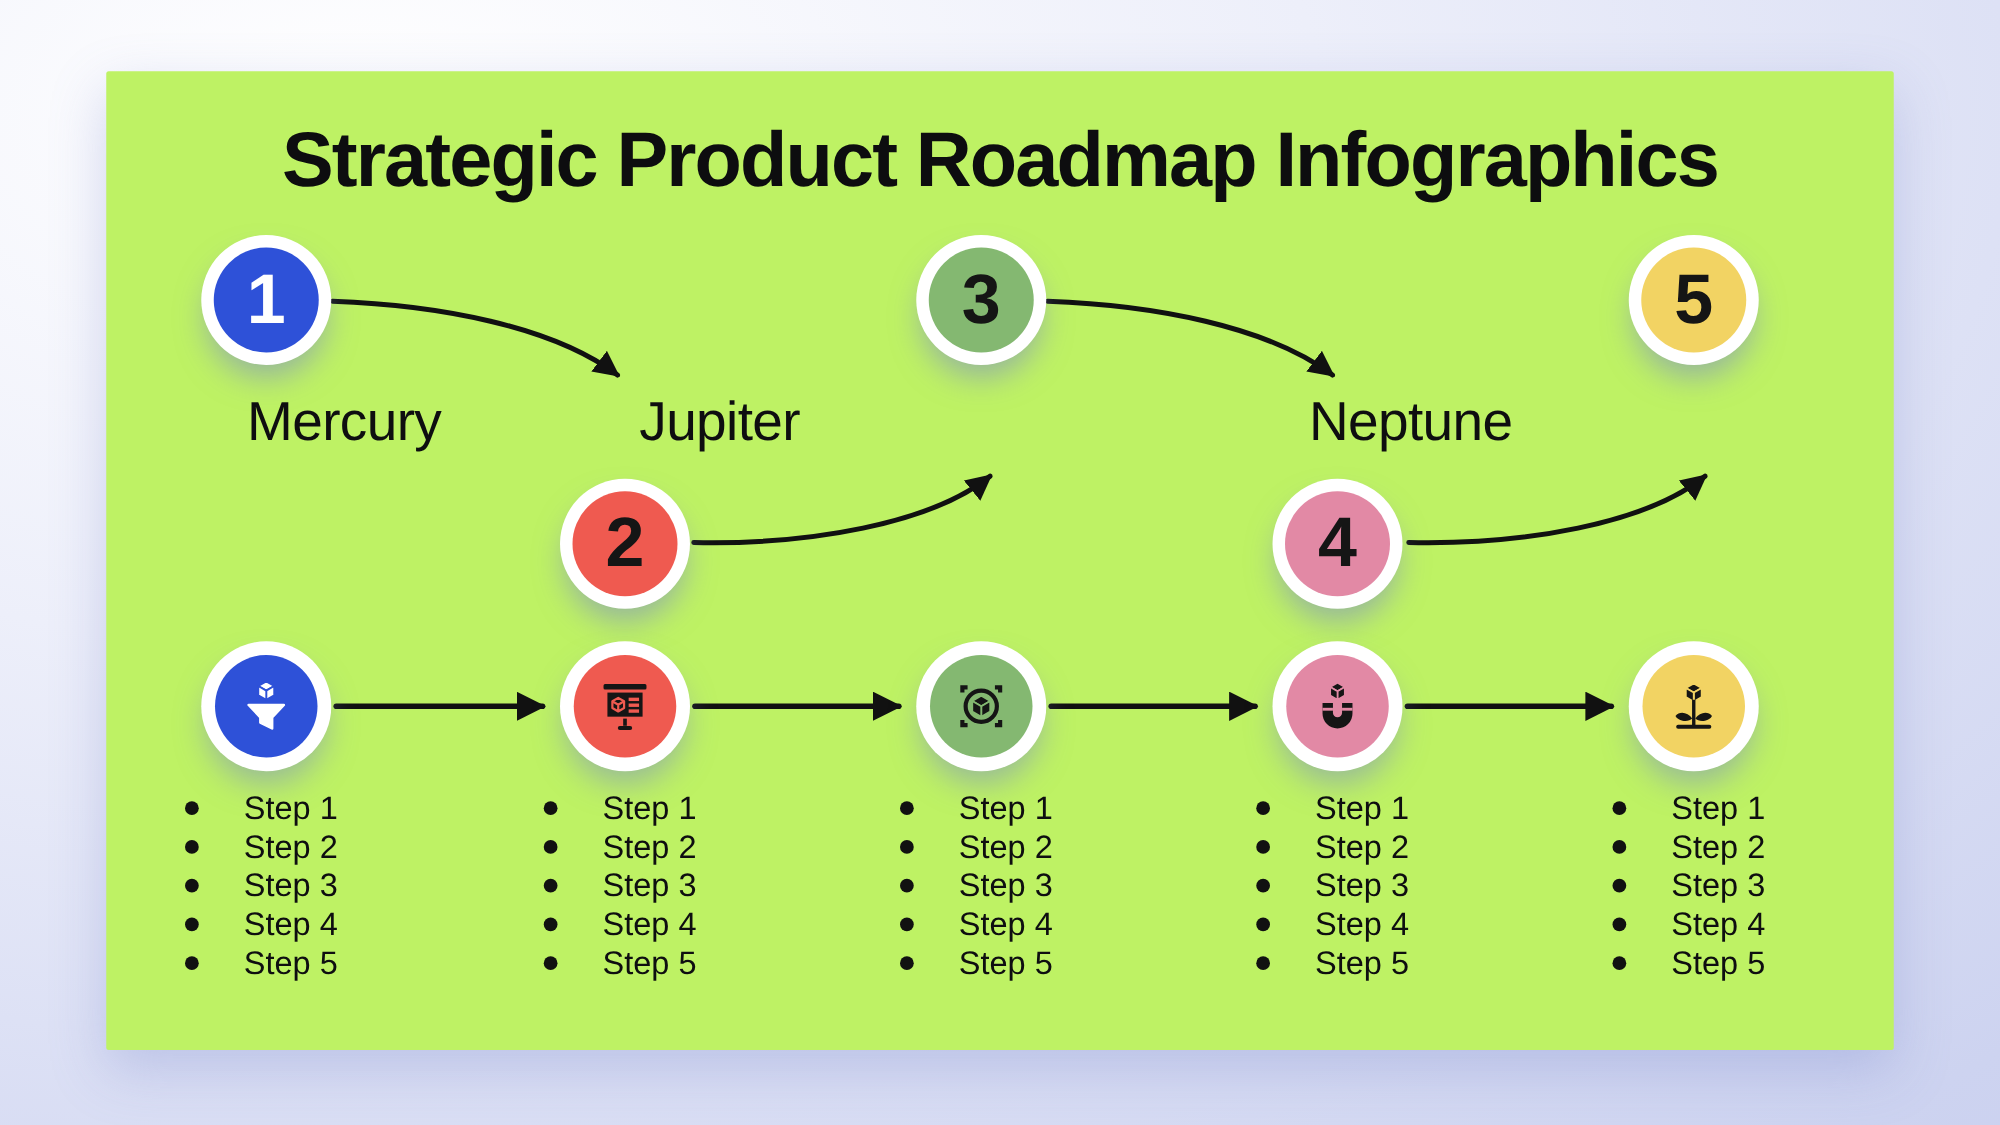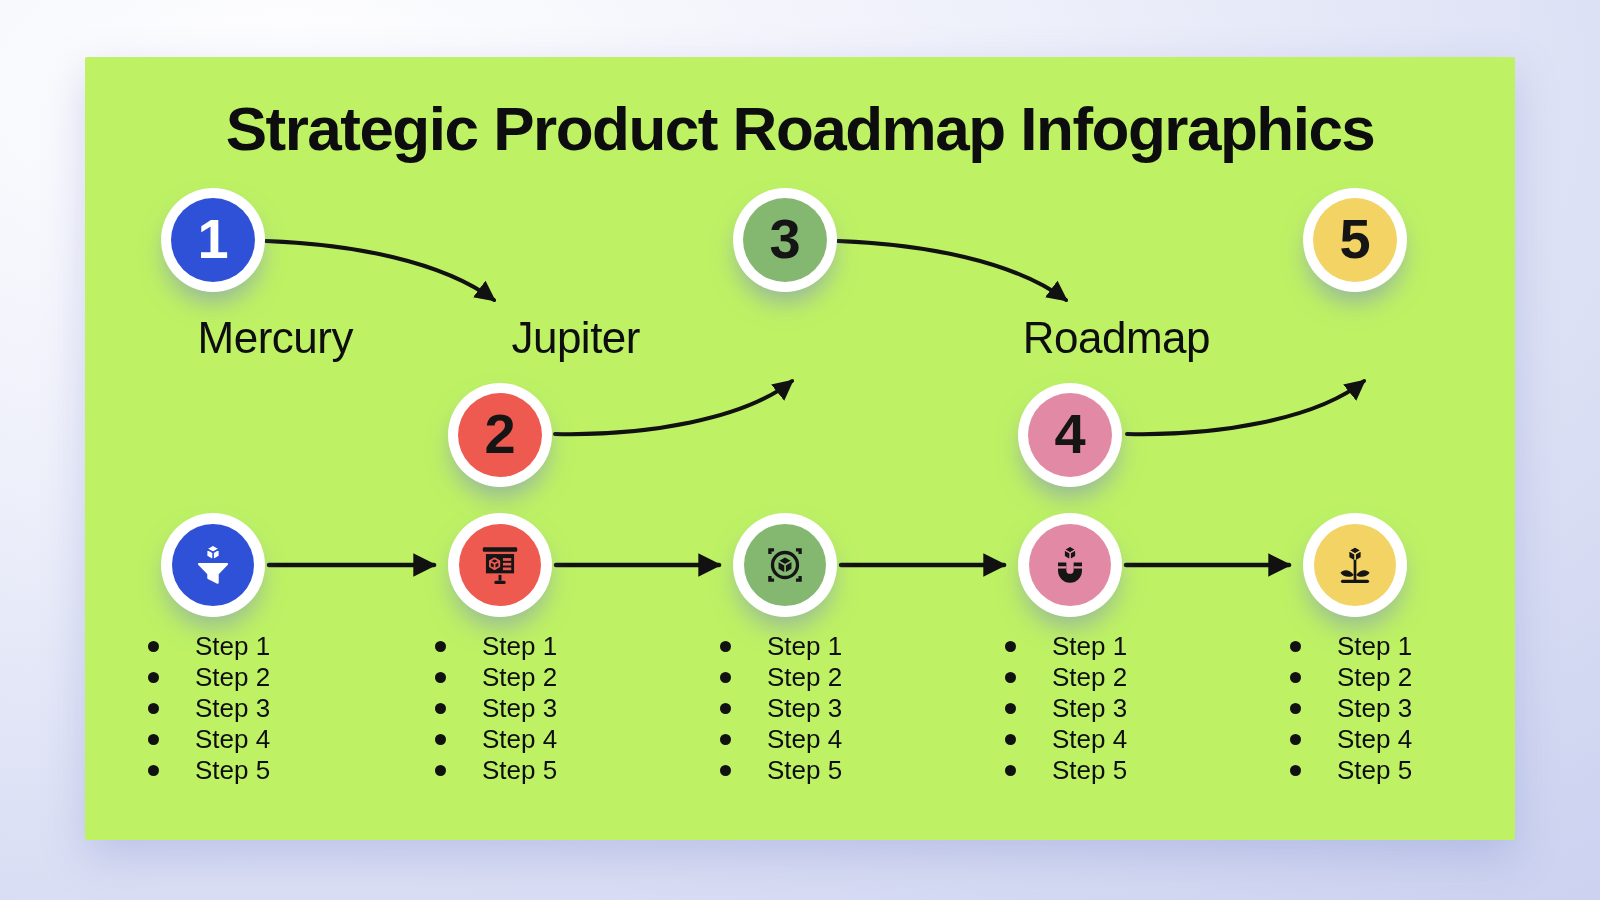--- a/index.html
+++ b/index.html
@@ -208,21 +208,21 @@
           <span class="dot"></span>
           <span>Step 5</span>
         </li>
     </ul>
   </div>
 
   <div class="col col4">
     <div class="badge low" style="--c: #e289a5; --n: #151515;">
       <div class="badge-num">4</div>
     </div>
-    <div class="planet">Roadmap</div>
+    <div class="planet">Neptune</div>
     <div class="iconring" style="--c: #e289a5; --i: #151515;">
       <div class="iconcircle">
         <svg class="icon" viewBox="0 0 48 48">
           <g fill="currentColor" stroke="var(--c)" stroke-width="1.3" stroke-linejoin="round">
             <polygon points="24,6 29.6,9.25 24,12.5 18.4,9.25"></polygon>
             <polygon points="24,12.5 29.6,9.25 29.6,15.75 24,19"></polygon>
             <polygon points="24,12.5 24,19 18.4,15.75 18.4,9.25"></polygon>
           </g>
           <path d="M12.5 21.5 h8 v7.5 a3.5 3.5 0 0 0 7 0 V21.5 h8 v8 a11.5 11.5 0 0 1 -23 0 Z" fill="currentColor"></path>
           <rect x="12.5" y="25.2" width="8" height="2.2" fill="var(--c)"></rect>

